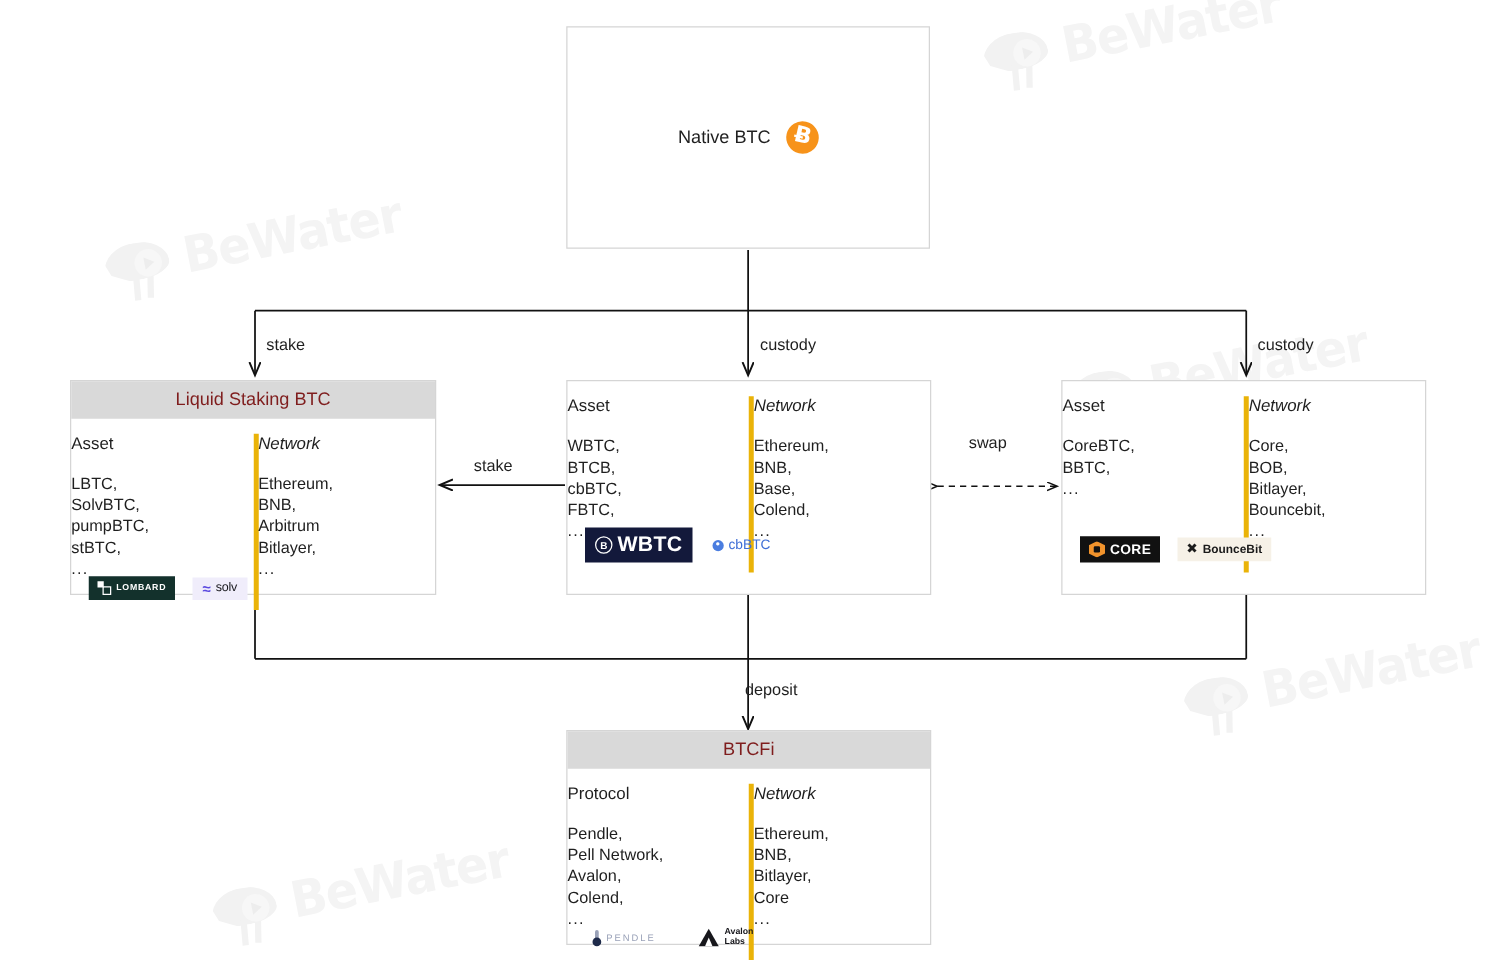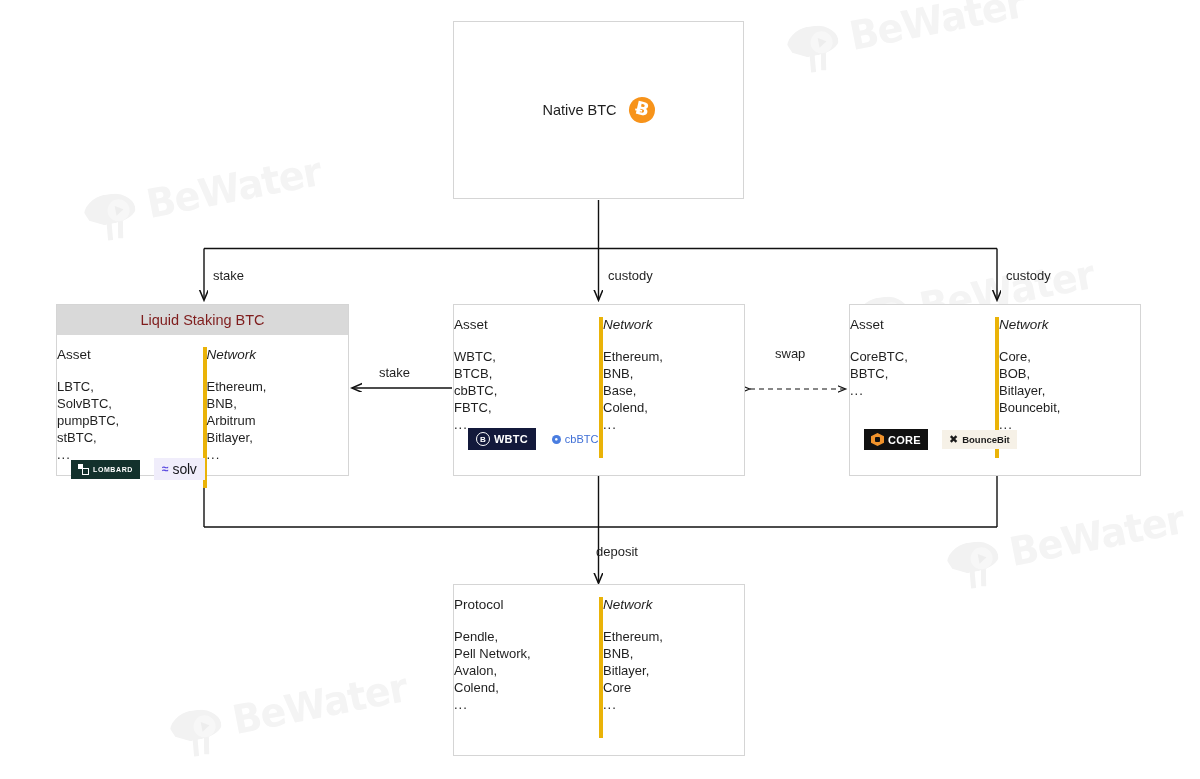--- a/index.html
+++ b/index.html
@@ -130,29 +130,29 @@
   .chip-lombard .glyph:before{
     content:"";position:absolute;left:0;top:0;width:5px;height:5px;background:#fff;
   }
   .chip-lombard .glyph:after{
     content:"";position:absolute;right:0;bottom:0;width:7px;height:7px;border:1.5px solid #fff;box-sizing:border-box;
   }
   .chip-lombard .txt{color:#ffffff;font-size:7px;font-weight:bold;letter-spacing:.6px;}
 
   .chip-solv{background:#f0edfb;padding:3px 8px;}
   .chip-solv .glyph{color:#5b4ae0;font-size:12px;font-weight:bold;line-height:1;}
-  .chip-solv .txt{color:#17171c;font-size:14px;letter-spacing:-.2px;}
+  .chip-solv .txt{color:#17171c;font-size:10px;letter-spacing:-.2px;}
 
   .chip-wbtc{background:#13193b;padding:4px 8px;}
   .chip-wbtc .glyph{
     width:12px;height:12px;border-radius:50%;border:1.4px solid #fff;
     display:flex;align-items:center;justify-content:center;
     color:#fff;font-size:8px;font-weight:bold;flex:0 0 auto;
   }
-  .chip-wbtc .txt{color:#ffffff;font-size:11px;font-weight:bold;letter-spacing:.2px;}
+  .chip-wbtc .txt{color:#ffffff;font-size:17px;font-weight:bold;letter-spacing:.2px;}
 
   .chip-cbbtc{padding:3px 2px;}
   .chip-cbbtc .glyph{
     width:9px;height:9px;border-radius:50%;background:#4a7de0;
     display:flex;align-items:center;justify-content:center;color:#fff;font-size:6px;flex:0 0 auto;
   }
   .chip-cbbtc .txt{color:#3f6fd6;font-size:11px;}
 
   .chip-core{background:#111111;padding:4px 7px;}
   .chip-core .glyph{
@@ -404,20 +404,21 @@
         </div>
         <div class="chip chip-bouncebit">
           <span class="glyph">✖</span>
           <span class="txt">BounceBit</span>
         </div>
       </div>
     </div>
   </div>
 
   <div class="box" style="left:453px;top:584px;width:292px;height:172px;">
+    <div class="box-head">BTCFi</div>
     <div class="box-body" style="height:141px;">
       <div class="col">
         <div class="col-head">Protocol</div>
         <div class="col-list">
           <div>Pendle,</div>
           <div>Pell Network,</div>
           <div>Avalon,</div>
           <div>Colend,</div>
           <div class="ell">...</div>
         </div>
@@ -425,16 +426,29 @@
       <div class="col">
         <div class="col-head ital">Network</div>
         <div class="col-list ital">
           <div>Ethereum,</div>
           <div>BNB,</div>
           <div>Bitlayer,</div>
           <div>Core</div>
           <div class="ell">...</div>
         </div>
       </div>
+      <div class="logos" style="gap:30px;padding-left:18px;">
+        <div class="chip chip-pendle">
+          <span class="glyph"></span>
+          <span class="txt">PENDLE</span>
+        </div>
+        <div class="chip chip-avalon">
+          <span class="glyph"></span>
+          <span class="txt">
+            <span>Avalon</span><br>
+            <span>Labs</span>
+          </span>
+        </div>
+      </div>
     </div>
   </div>
 
 </div>
 
 </body></html>

